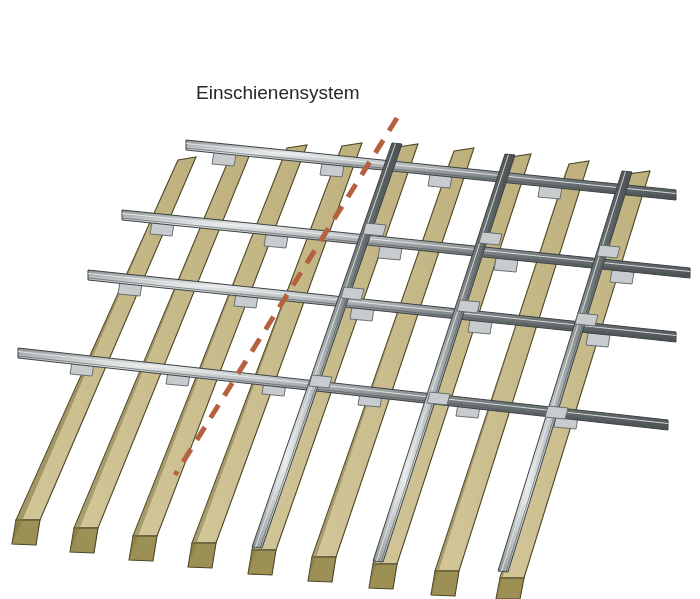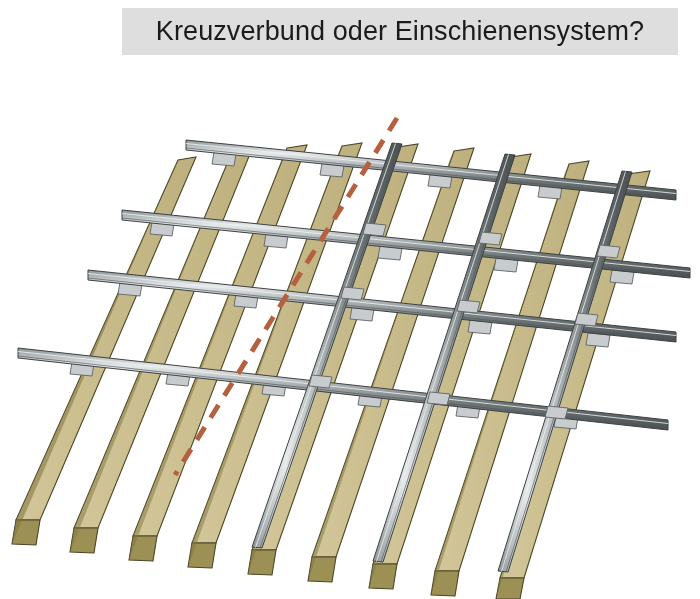--- a/index.html
+++ b/index.html
@@ -261,18 +261,16 @@
           </g>
         <g>
             <polygon points="548,406 568,408 565,419 545,417" fill="#c8ccce" stroke="#5d6466" stroke-width=".9"></polygon>
           </g>
       </g>
     </g>
 
     <line id="divider-line" x1="397" y1="118" x2="175" y2="475" stroke="#b5603f" stroke-width="5" stroke-dasharray="15 11" stroke-linecap="butt"></line>
   </svg>
 
-  <div class="title-banner" style="background: rgb(222, 222, 222);">
-    <span class="title-text">Kreuzverbund oder Einschienensystem?</span>
-  </div>
-
+
+  <div class="sec-label" id="label-left">Einschienensystem</div>
 
 </div>
 
 </body></html>

